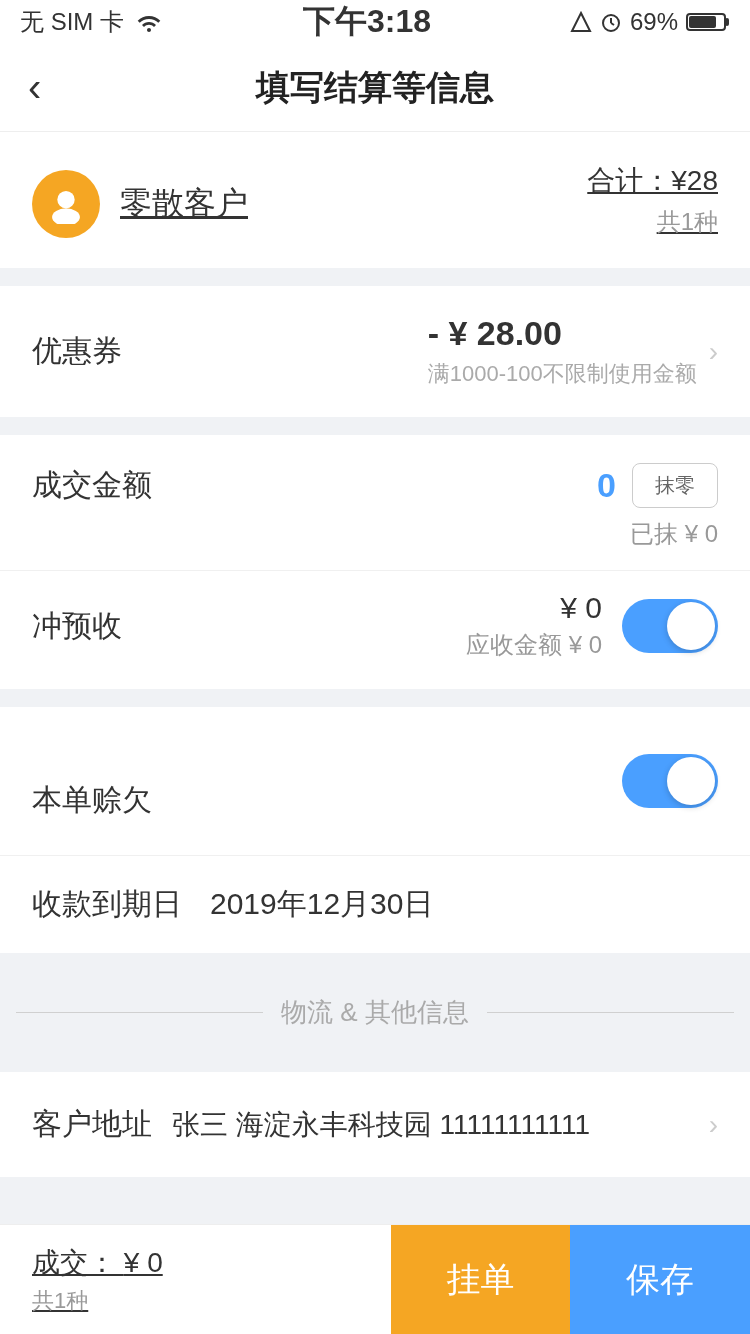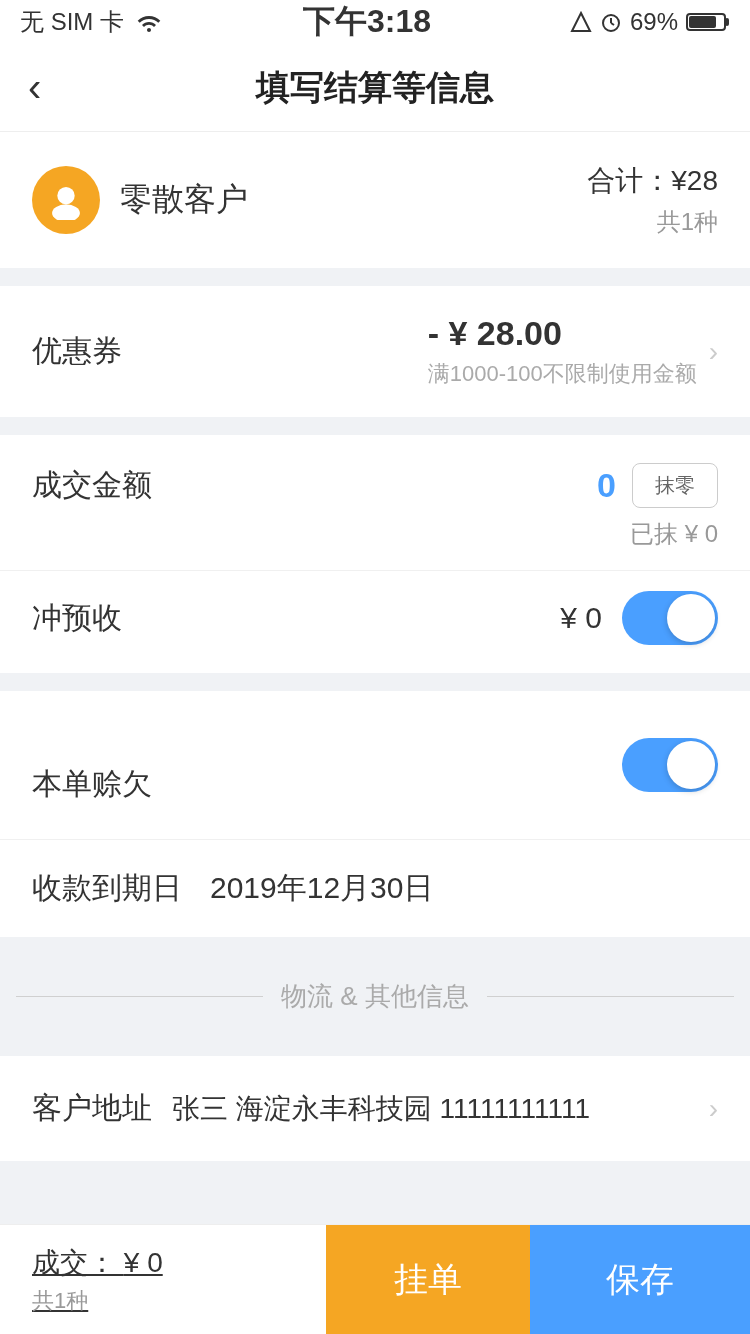--- a/index.html
+++ b/index.html
@@ -56,24 +56,25 @@
 
     
     .section {
       background: #fff;
       margin-bottom: 18px;
     }
 
     
     .customer-row {
       display: flex;
-      align-items: center;
+      align-items: flex-end;
       justify-content: space-between;
       padding: 30px 32px;
       background: #fff;
+      text-decoration: underline;
     }
     .customer-left {
       display: flex;
       align-items: center;
       gap: 20px;
     }
     .avatar {
       width: 68px;
       height: 68px;
       border-radius: 50%;
@@ -245,33 +246,33 @@
       border-top: 1px solid #eee;
     }
     .bottom-info {
       flex: 1;
       padding-left: 32px;
       text-decoration: underline;
     }
     .bottom-deal { font-size: 28px; color: #333; }
     .bottom-count { font-size: 22px; color: #999; margin-top: 4px; }
     .btn-hang {
-      width: 204px;
+      width: 179px;
       height: 110px;
       background: #f5a623;
       display: flex;
       align-items: center;
       justify-content: center;
       font-size: 34px;
       color: #fff;
       font-weight: 500;
       cursor: pointer;
     }
     .btn-save {
-      width: 220px;
+      width: 180px;
       height: 110px;
       background: #4a9fff;
       display: flex;
       align-items: center;
       justify-content: center;
       font-size: 34px;
       color: #fff;
       font-weight: 500;
       cursor: pointer;
     }
@@ -351,20 +352,21 @@
       <button class="round-zero-btn">抹零</button>
     </div>
   </div>
   <div class="deal-sub">已抹  ¥ 0</div>
 
   <div class="prereceive-row">
     <span class="prereceive-left">冲预收</span>
     <div class="prereceive-right">
       <div class="prereceive-vals">
         <div class="prereceive-amount">¥ 0</div>
+        <div class="prereceive-sub">应收金额 ¥ 0</div>
       </div>
       <div class="toggle">
         <div class="toggle-knob"></div>
       </div>
     </div>
   </div>
 </div>
 
 <div class="debt-section">
   <div class="debt-row">

